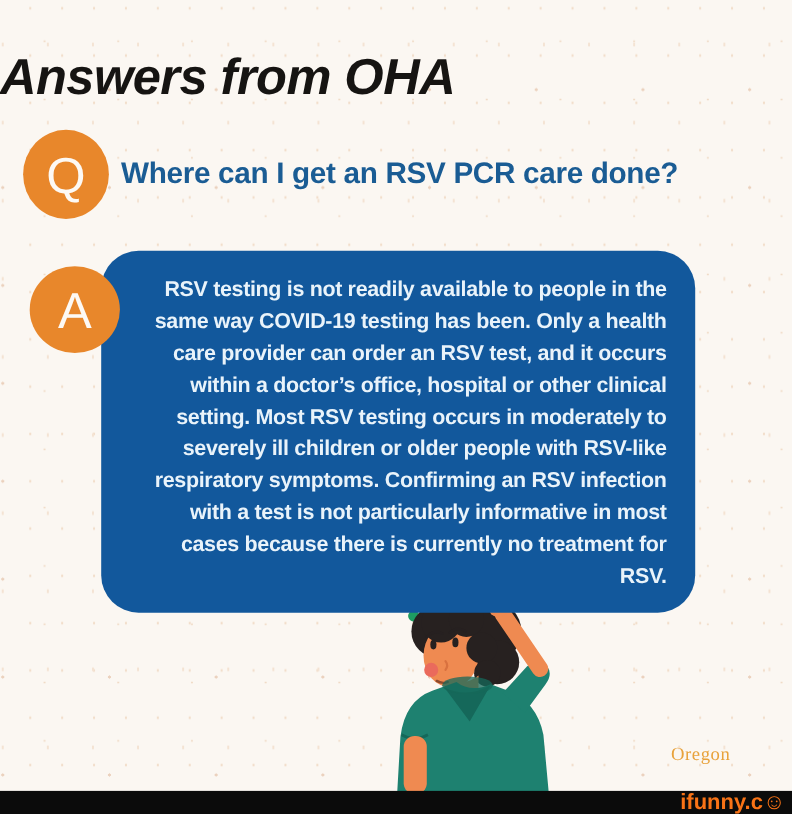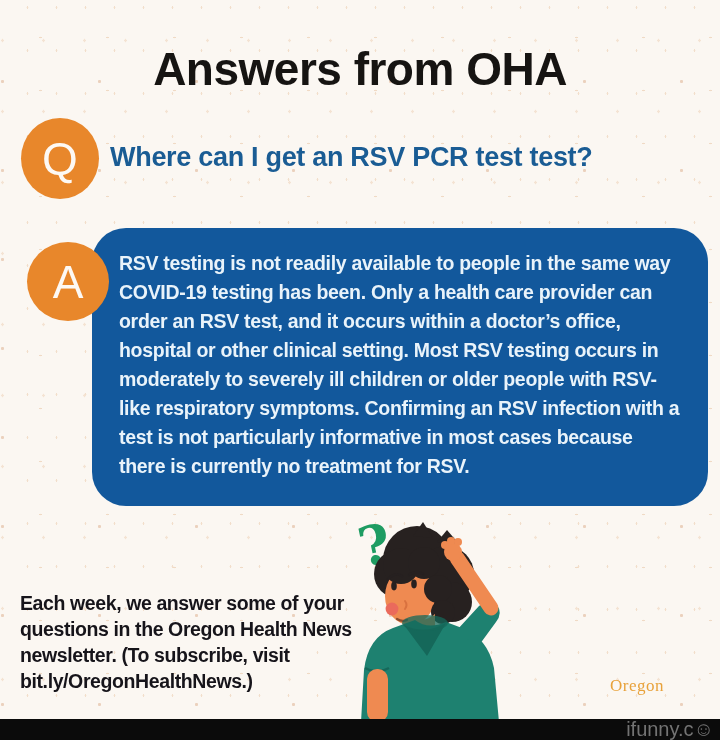--- a/index.html
+++ b/index.html
@@ -21,48 +21,49 @@
   }
 
   .date {
     position:absolute; top:9px; right:18px;
     font-size:21px; font-weight:bold; color:#D2262E;
     letter-spacing:0;
   }
 
   .title {
     position:absolute; top:42px; left:0; width:100%;
-    text-align:center;
     font-size:46px; font-weight:bold; color:#161412;
     letter-spacing:-0.5px;
+    font-style:italic;
   }
 
   .badge {
     position:absolute;
     border-radius:50%;
     background:#E8872B;
     display:flex; align-items:center; justify-content:center;
     color:#FDF9F4; font-weight:400;
     z-index:3;
   }
   .badge-q { left:21px; top:118px; width:78px; height:81px; font-size:46px; }
   .badge-a { left:27px; top:242px; width:82px; height:79px; font-size:46px; }
 
   .question {
     position:absolute; left:110px; top:142px; width:600px;
     font-size:27px; font-weight:bold; color:#1A5C94;
     letter-spacing:-0.3px;
   }
 
   .answer-box {
-    position:absolute; left:92px; top:228px; width:616px; min-height:278px;
+    position:absolute; left:92px; top:228px; width:540px; min-height:278px;
     background:#12589C;
     border-radius:34px;
-    padding:21px 26px 4px 27px;
+    padding:21px 26px 18px 27px;
     z-index:2;
+    text-align:right;
   }
   .answer-text {
     color:#E9F3FA;
     font-size:19.5px; line-height:29px; font-weight:bold;
     letter-spacing:-0.3px;
   }
 
   .footer-note {
     position:absolute; left:20px; top:590px; width:356px;
     font-size:19.5px; line-height:26px; font-weight:bold;
@@ -97,48 +98,47 @@
   }
 
   .watermark-bar {
     position:absolute; left:0; bottom:0; width:720px; height:21px;
     background:#0B0B0B;
     display:flex; align-items:center; justify-content:flex-end;
     padding-right:6px;
     z-index:5;
   }
   .watermark-text {
-    color:#737373; font-size:20px; font-weight:normal; letter-spacing:0;
+    color:#f97316; font-size:20px; font-weight:bold; letter-spacing:0;
     line-height:21px;
   }
   .watermark-smiley { font-size:20px; }
 </style>
 </head>
 <body>
 
 <div class="canvas">
 
 
   <div class="title">Answers from OHA</div>
 
   <div class="badge badge-q">
     <span>Q</span>
   </div>
 
-  <div class="question">Where can I get an RSV PCR test test?</div>
+  <div class="question">Where can I get an RSV PCR care done?</div>
 
   <div class="badge badge-a">
     <span>A</span>
   </div>
 
   <div class="answer-box">
     <div class="answer-text">RSV testing is not readily available to people in the same way COVID-19 testing has been. Only a health care provider can order an RSV test, and it occurs within a doctor’s office, hospital or other clinical setting. Most RSV testing occurs in moderately to severely ill children or older people with RSV-like respiratory symptoms. Confirming an RSV infection with a test is not particularly informative in most cases because there is currently no treatment for RSV.</div>
   </div>
 
-  <div class="footer-note">Each week, we answer some of your questions in the Oregon Health News newsletter. (To subscribe, visit bit.ly/OregonHealthNews.)</div>
 
   <svg class="character" viewBox="0 0 162 206" xmlns="http://www.w3.org/2000/svg" aria-hidden="true">
 
     <text x="6" y="48" font-family="'DejaVu Serif', serif" font-size="54" font-weight="bold" fill="#1E9C62" transform="rotate(-12 22 30)">?</text>
 
     <g fill="#272120">
       <circle cx="64" cy="44" r="34"></circle>
       <circle cx="93" cy="58" r="28"></circle>
       <circle cx="99" cy="86" r="20"></circle>
       <circle cx="45" cy="58" r="24"></circle>

